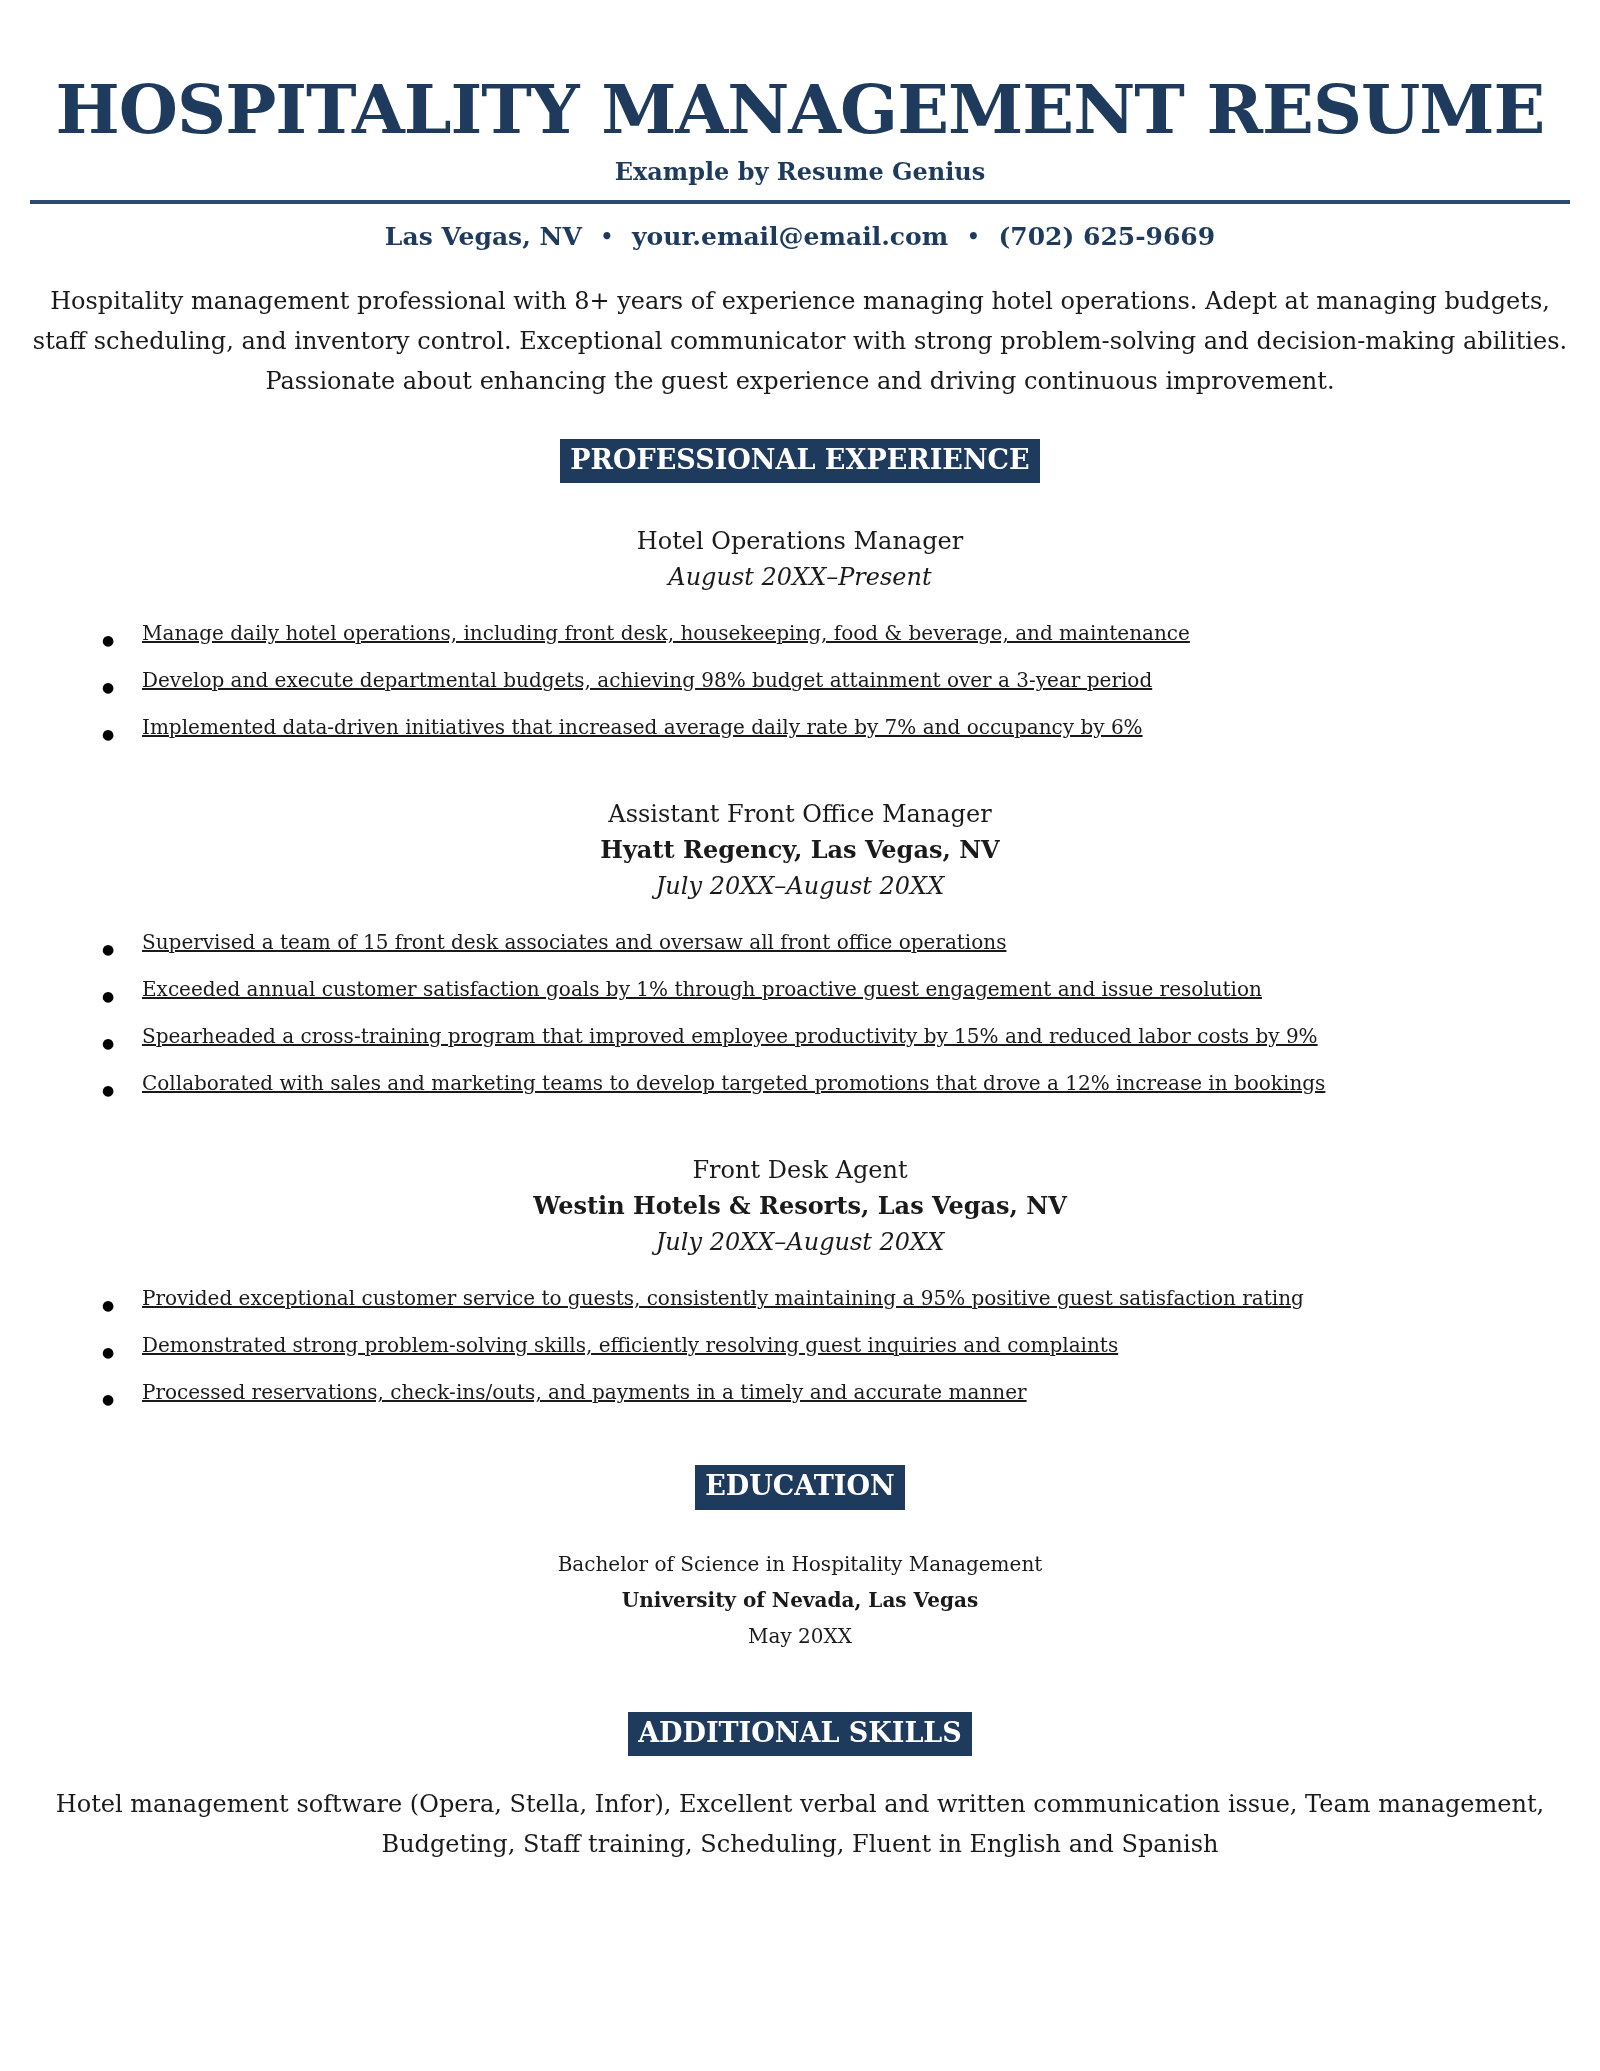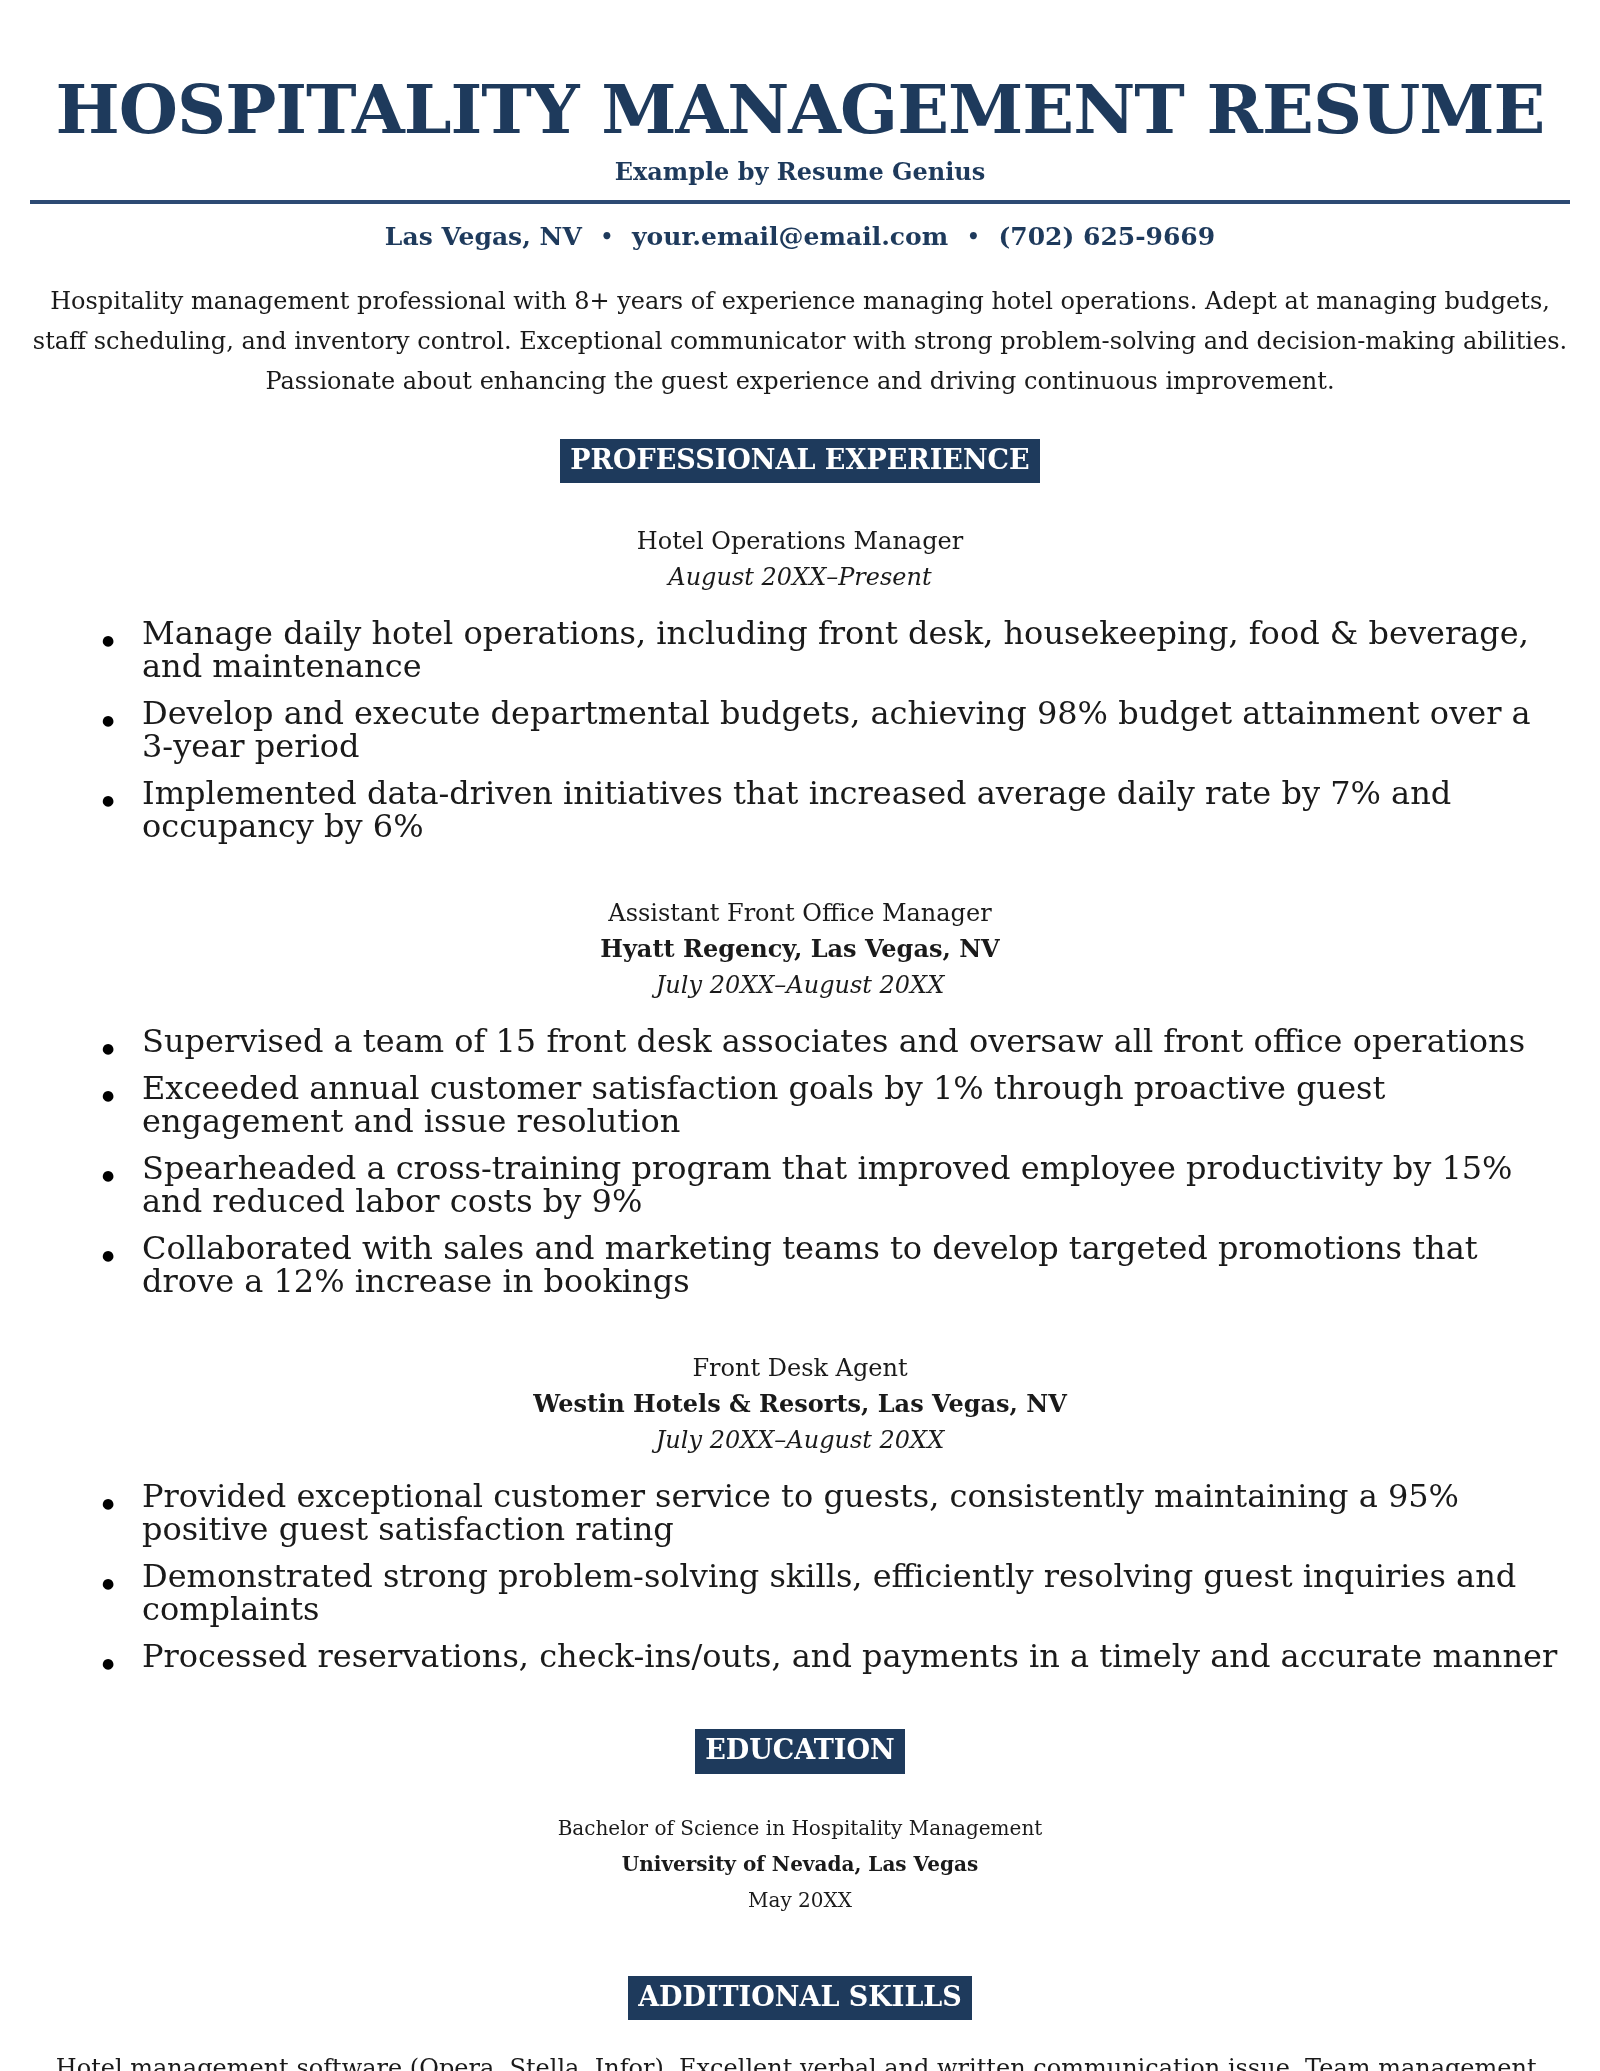--- a/index.html
+++ b/index.html
@@ -61,21 +61,22 @@
   }
   .experience-badge-wrap { margin-top: 38px; }
   .job-heading { margin-top: 40px; text-align: center; font-size: 24px; line-height: 36px; }
   .job-heading .job-title { font-weight: normal; }
   .job-heading .job-company { font-weight: bold; }
   .job-heading .job-dates { font-style: italic; }
   .job2-heading, .job3-heading { margin-top: 52px; }
   ul.bullets {
     list-style: none;
     margin: 22px 40px 0 100px;
-    font-size: 32px;
+    font-size: 20px;
+    text-decoration: underline;
   }
   ul.bullets li {
     position: relative;
     padding-left: 42px;
     line-height: 33px;
     margin-bottom: 14px;
   }
   ul.bullets li::before {
     content: "●";
     position: absolute;

